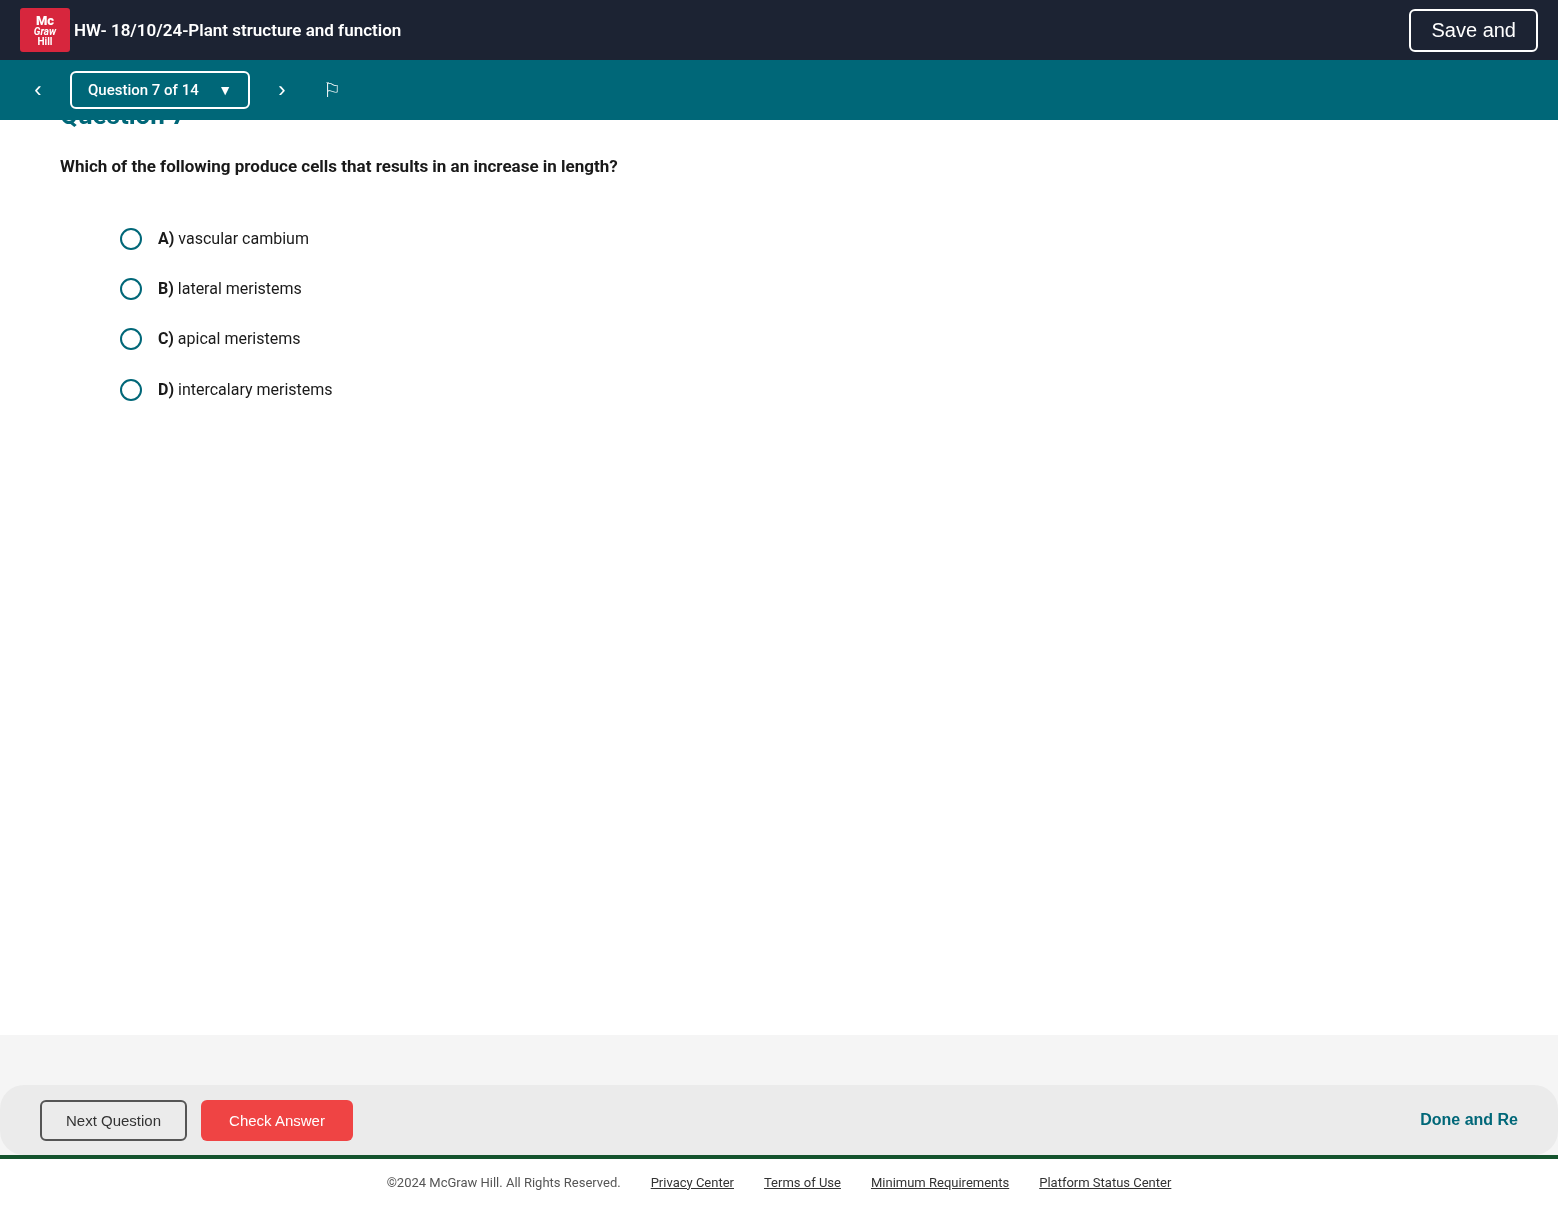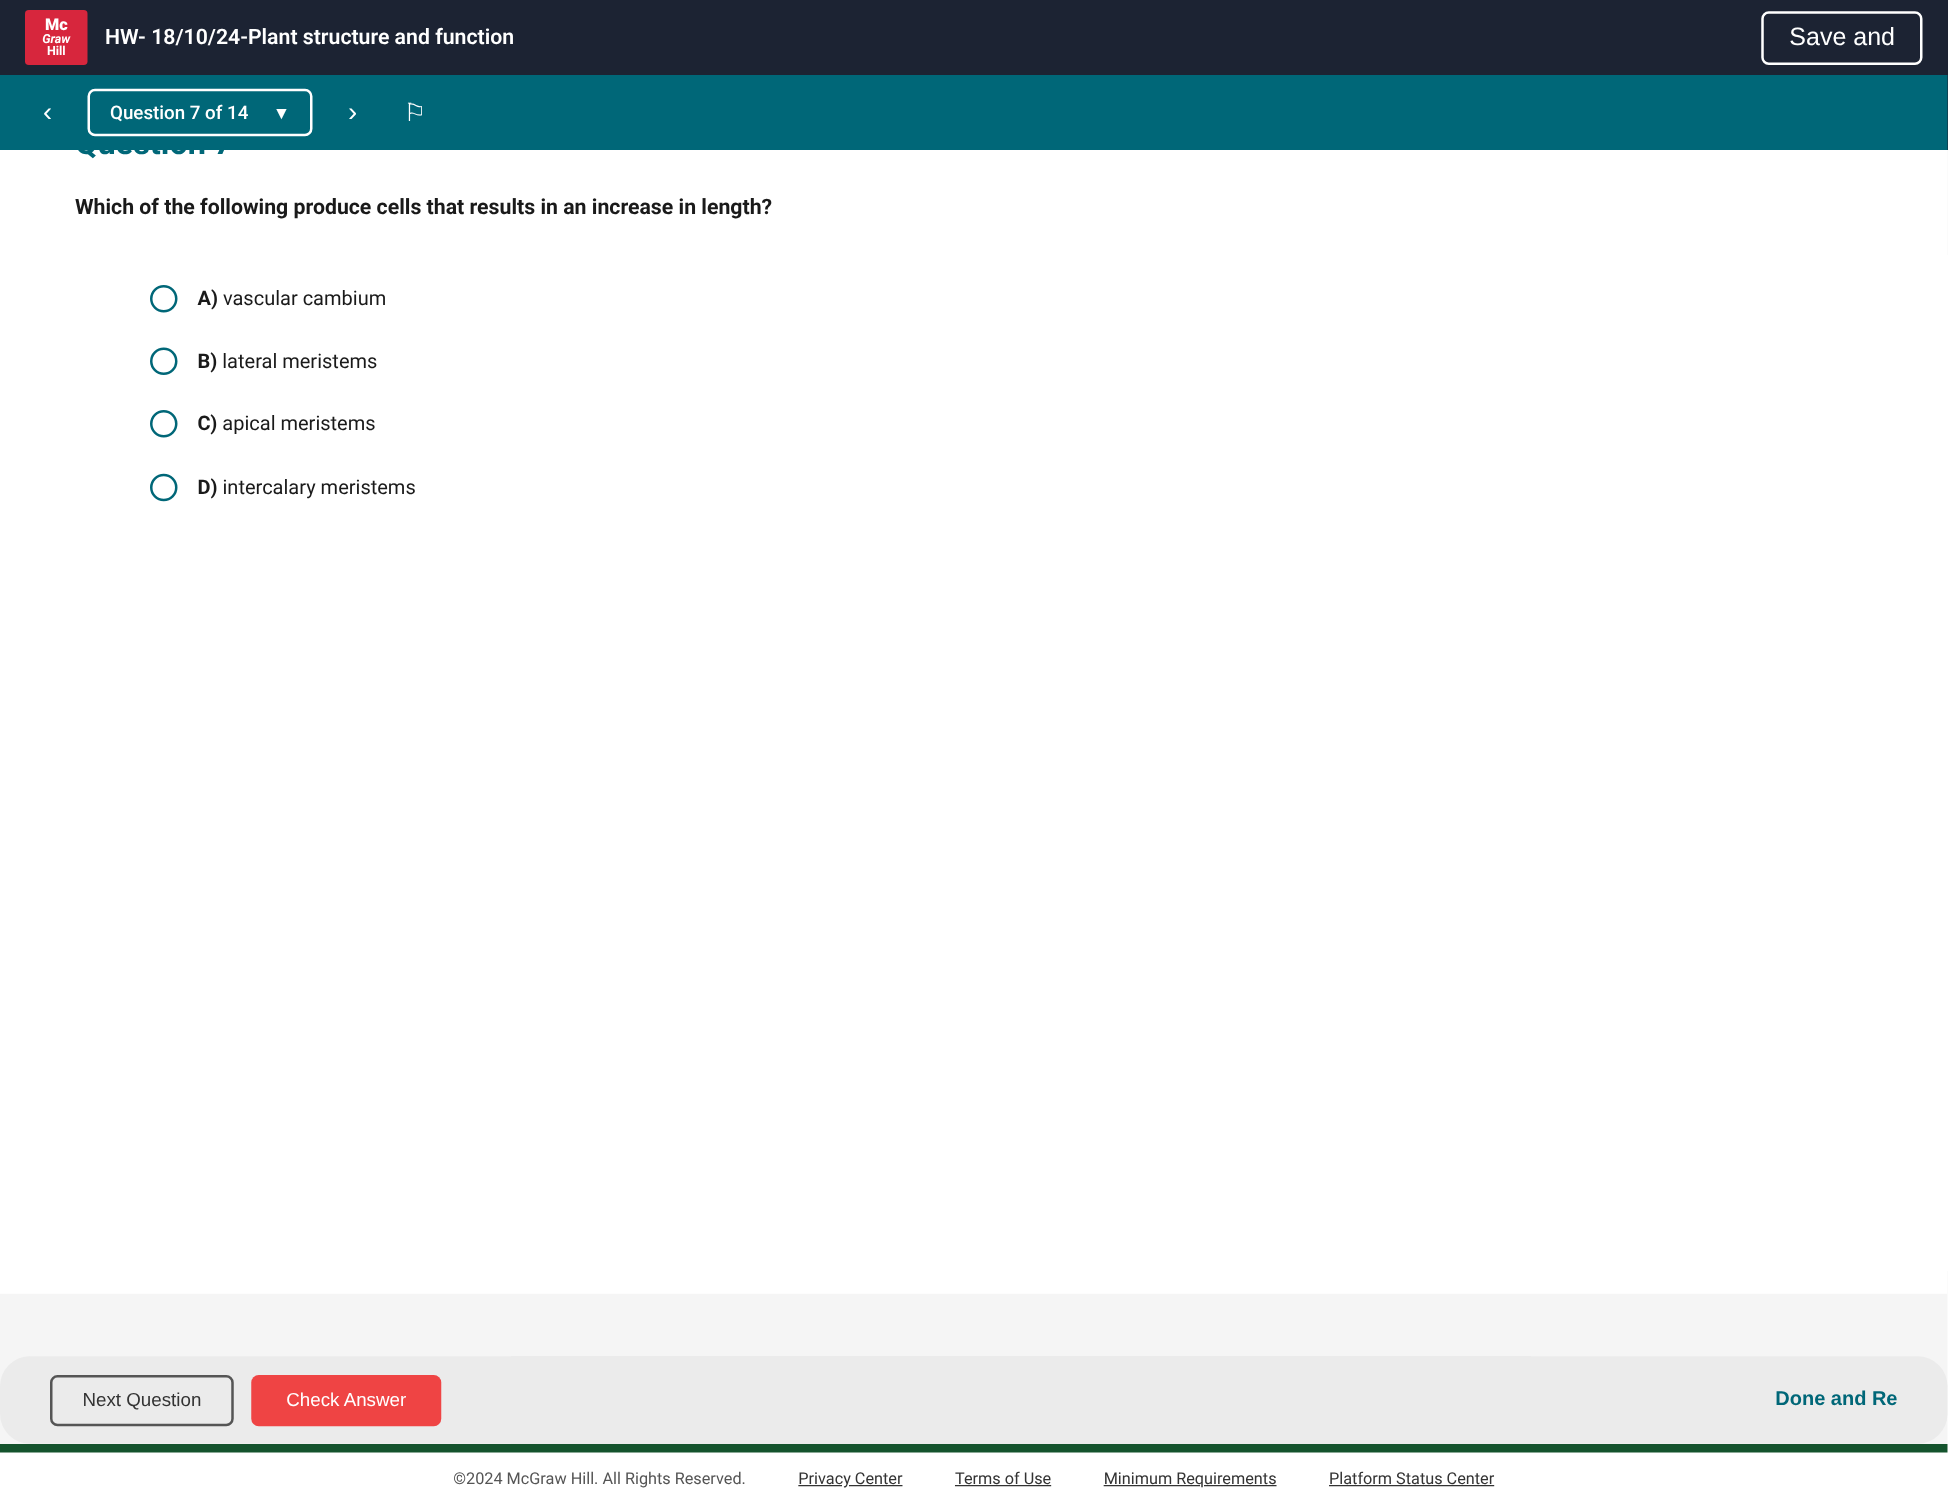--- a/index.html
+++ b/index.html
@@ -28,21 +28,21 @@
       position: fixed;
       top: 0;
       left: 0;
       width: 1558px;
       z-index: 100;
     }
 
     .top-nav-left {
       display: flex;
       align-items: center;
-      gap: 14px;
+      gap: 4px;
     }
 
     .mcgraw-logo {
       background: #d7263d;
       width: 50px;
       height: 44px;
       display: flex;
       flex-direction: column;
       align-items: center;
       justify-content: center;
@@ -269,28 +269,28 @@
       margin-left: 15px;
     }
 
     
     .footer {
       background: white;
       height: 50px;
       display: flex;
       align-items: center;
       justify-content: center;
-      gap: 42px;
+      gap: 30px;
       font-size: 13px;
       color: #555;
       position: fixed;
       bottom: 0;
       left: 0;
       width: 1558px;
-      border-top: 7px solid #14532d;
+      border-top: 4px solid #14532d;
     }
 
     .footer a {
       color: #333;
       text-decoration: underline;
       cursor: pointer;
     }
   </style>
 </head>
 <body>

